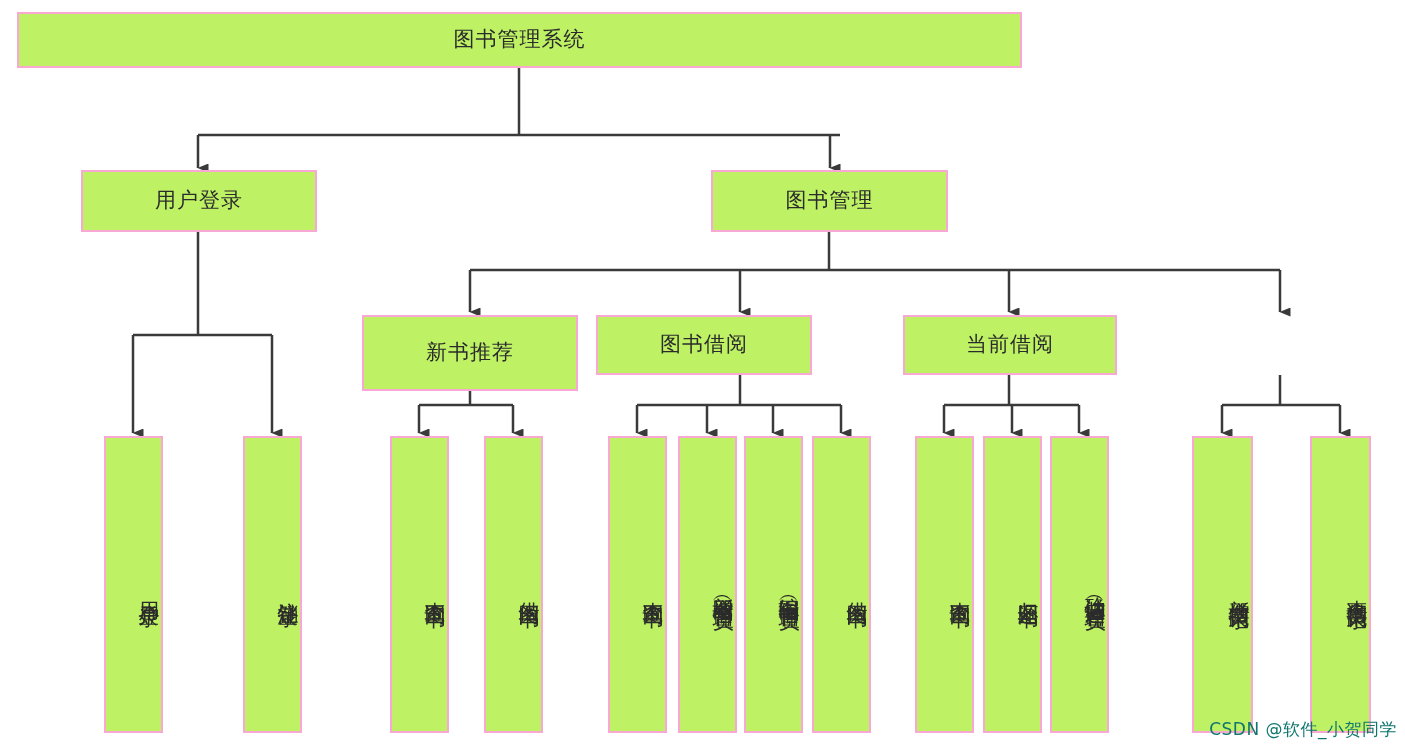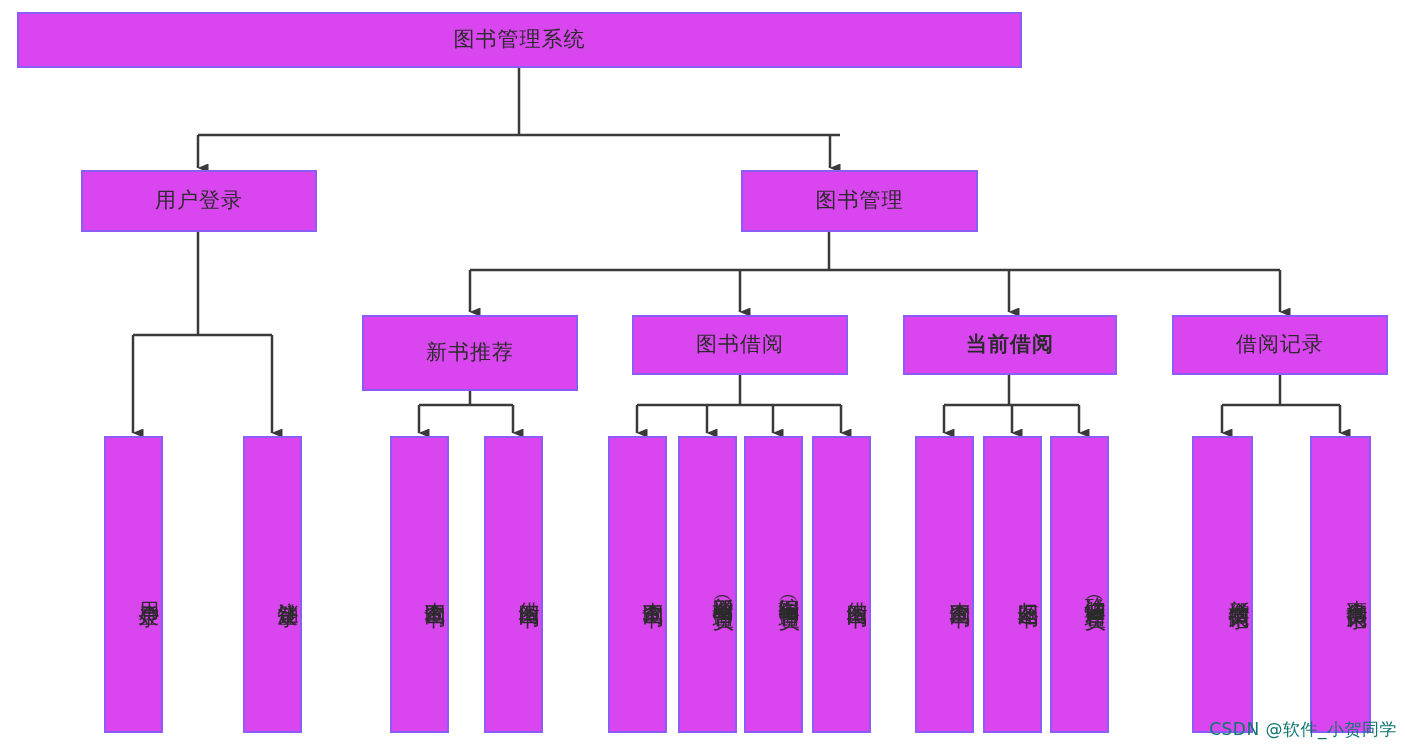--- a/index.html
+++ b/index.html
@@ -21,22 +21,22 @@
     position: absolute;
     left: 0;
     top: 0;
     width: 1405px;
     height: 747px;
     pointer-events: none;
   }
   .node {
     position: absolute;
     box-sizing: border-box;
-    border: 2px solid #8b5cf6;
-    background: #d946ef;
+    border: 2px solid #f9a8d4;
+    background: #bef264;
     display: flex;
     align-items: center;
     justify-content: center;
     color: #2b2b2b;
   }
   .node.horiz {
     font-size: 21px;
     line-height: 1.1;
     letter-spacing: 1px;
   }
@@ -120,35 +120,32 @@
     </g>
   </svg>
 
   <div class="node horiz" style="left:17px; top:12px; width:1005px; height:56px;">
     <span>图书管理系统</span>
   </div>
 
   <div class="node horiz" style="left:81px; top:170px; width:236px; height:62px;">
     <span>用户登录</span>
   </div>
-  <div class="node horiz" style="left:711px; top:170px; width:237px; height:62px;margin-left:30px;">
+  <div class="node horiz" style="left:711px; top:170px; width:237px; height:62px;">
     <span>图书管理</span>
   </div>
 
   <div class="node horiz" style="left:362px; top:315px; width:216px; height:76px;">
     <span>新书推荐</span>
   </div>
-  <div class="node horiz" style="left:632px; top:315px; width:216px; height:60px;">
+  <div class="node horiz" style="left:596px; top:315px; width:216px; height:60px;">
     <span>图书借阅</span>
   </div>
-  <div class="node horiz" style="left:903px; top:315px; width:214px; height:60px;font-weight:bold;">
+  <div class="node horiz" style="left:903px; top:315px; width:214px; height:60px;">
     <span>当前借阅</span>
-  </div>
-  <div class="node horiz" style="left:1172px; top:315px; width:216px; height:60px;">
-    <span>借阅记录</span>
   </div>
 
   <div class="node vert" style="left:104px; top:436px; width:59px; height:297px;">
     <span>用户登录</span>
   </div>
   <div class="node vert" style="left:243px; top:436px; width:59px; height:297px;">
     <span>注销登录</span>
   </div>
 
   <div class="node vert" style="left:390px; top:436px; width:59px; height:297px;">

